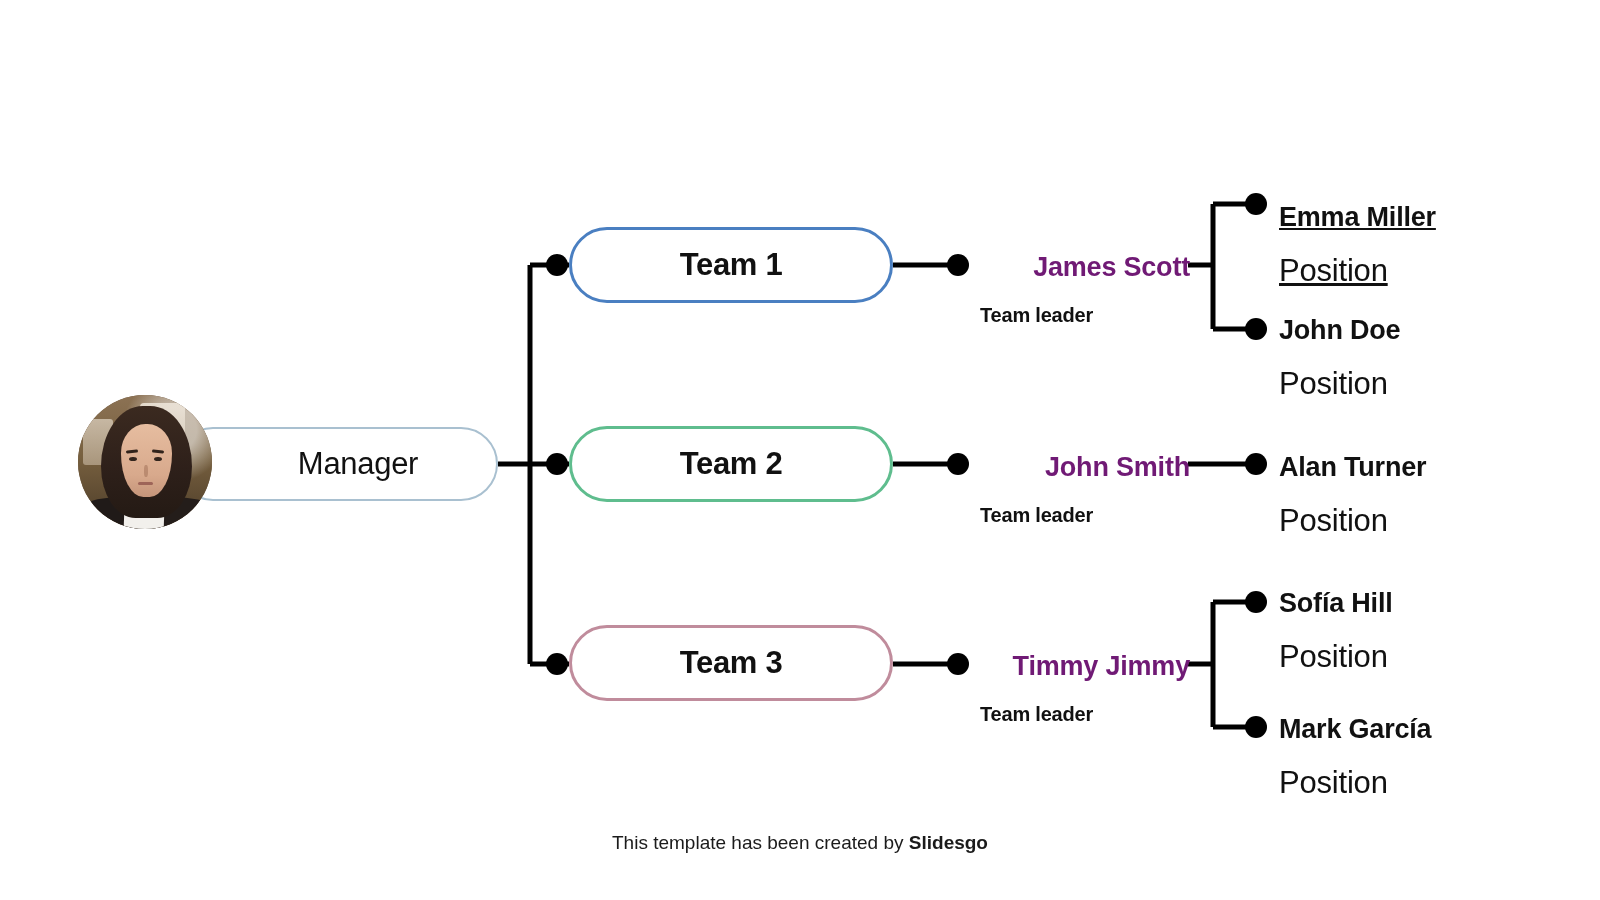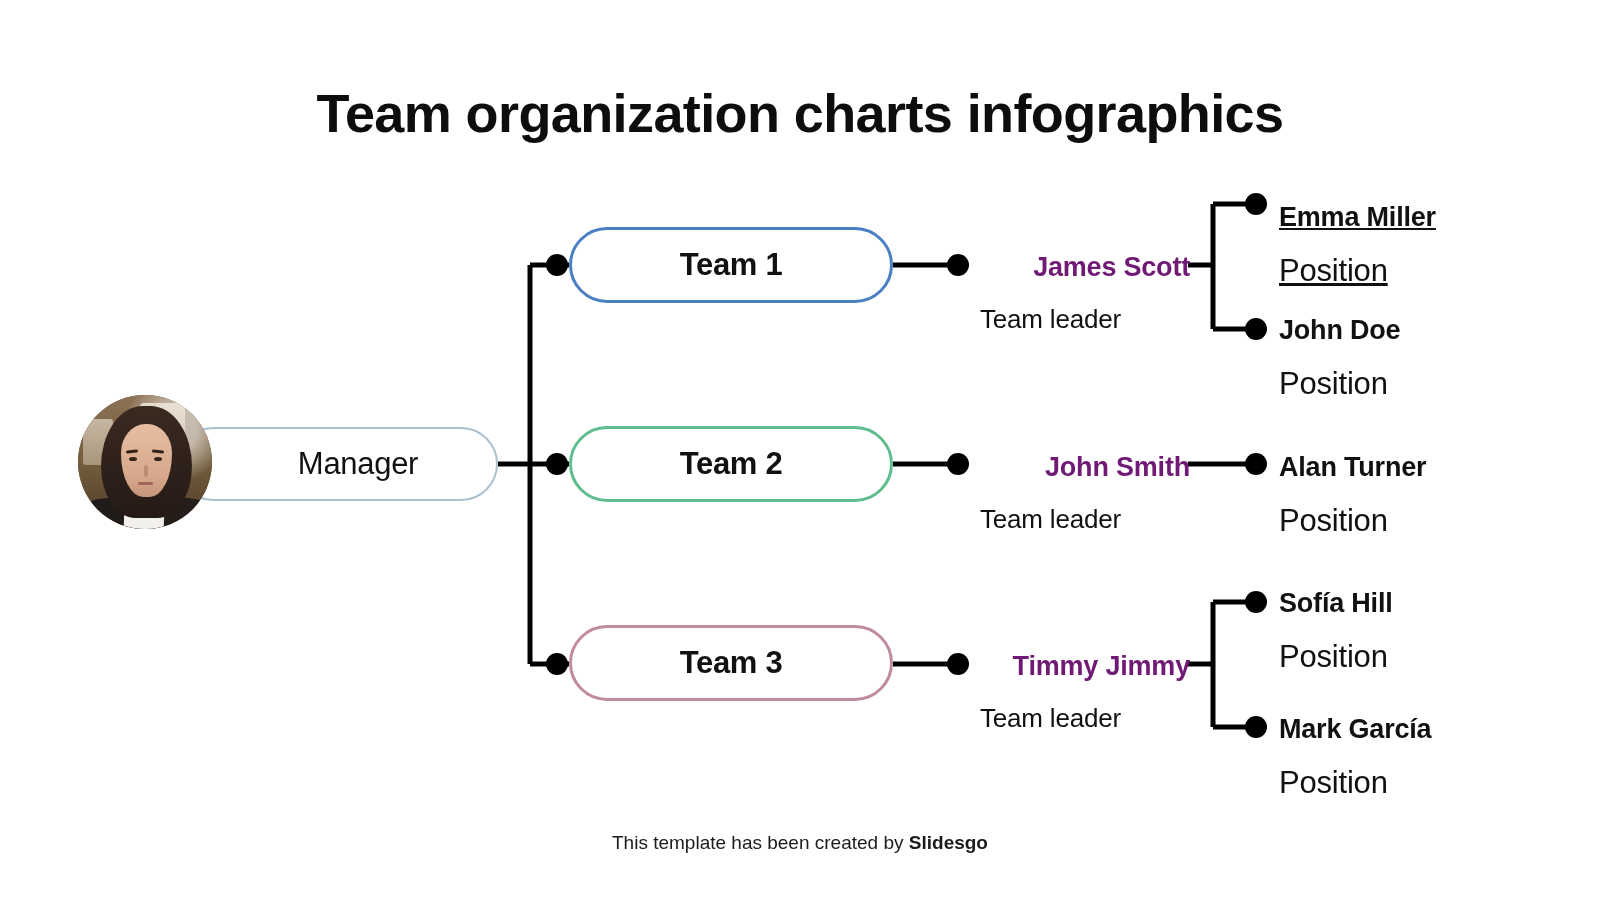--- a/index.html
+++ b/index.html
@@ -224,22 +224,22 @@
   }
   .leader .name {
     font-size: 27px;
     font-weight: bold;
     color: #701a75;
     letter-spacing: -0.2px;
     white-space: nowrap;
     text-align: right;
   }
   .leader .role {
-    font-size: 26px;
-    font-weight: normal;
+    font-size: 20px;
+    font-weight: bold;
     color: #111111;
     margin-top: 21px;
     letter-spacing: -0.2px;
     white-space: nowrap;
   }
   #leader-1 { top: 252px; }
   #leader-2 { top: 452px; }
   #leader-3 { top: 651px; }
 
   
@@ -279,21 +279,20 @@
     font-size: 19px;
     color: #1b1b1b;
   }
   .footer b { font-weight: bold; }
 </style>
 </head>
 <body>
 
 <div id="slide">
 
-  <div class="title">Team organization charts infographics</div>
 
   <svg class="wires" viewBox="0 0 1600 900" width="1600" height="900" aria-hidden="true">
     <g stroke="#000000" stroke-width="5" fill="none" stroke-linecap="butt">
 
       <line x1="498" y1="464" x2="530" y2="464"></line>
 
       <line x1="530" y1="265" x2="530" y2="664"></line>
 
       <line x1="530" y1="265" x2="569" y2="265"></line>
       <line x1="530" y1="464" x2="569" y2="464"></line>

